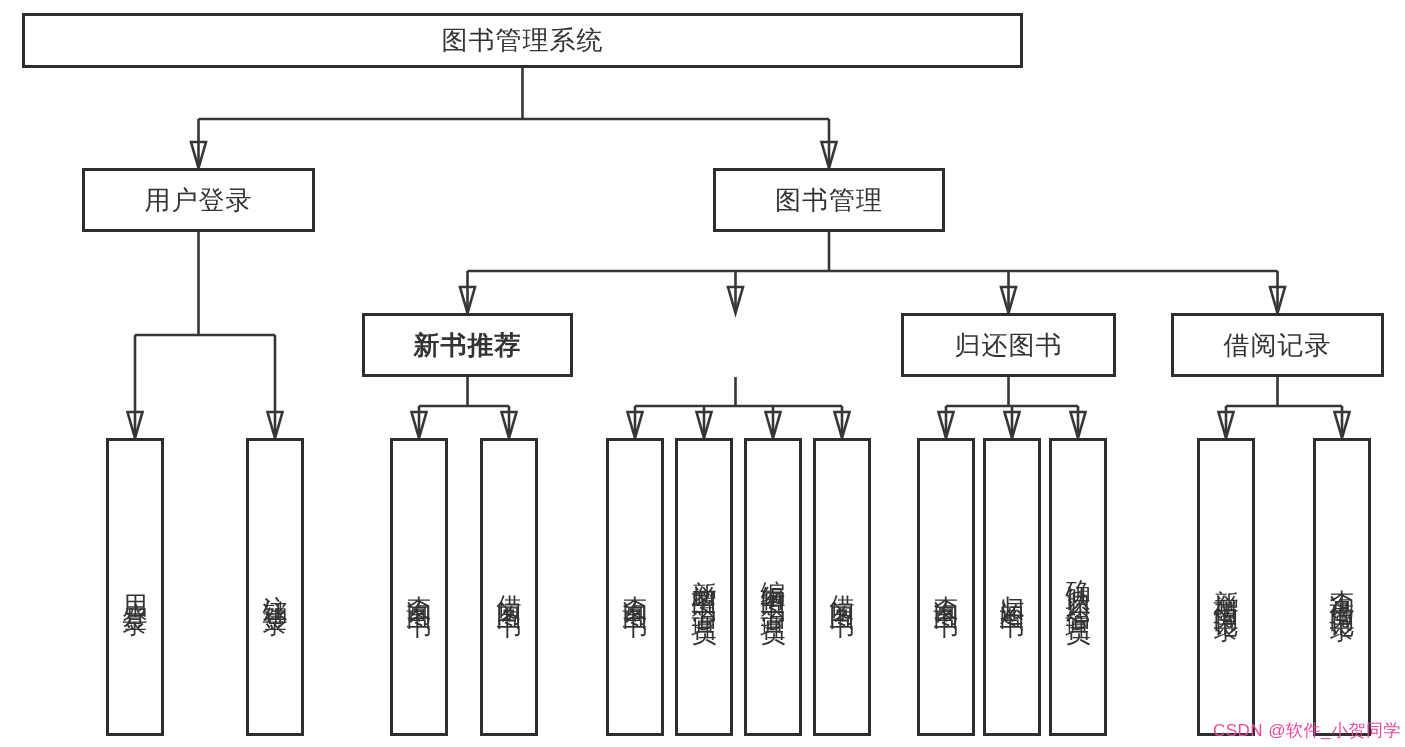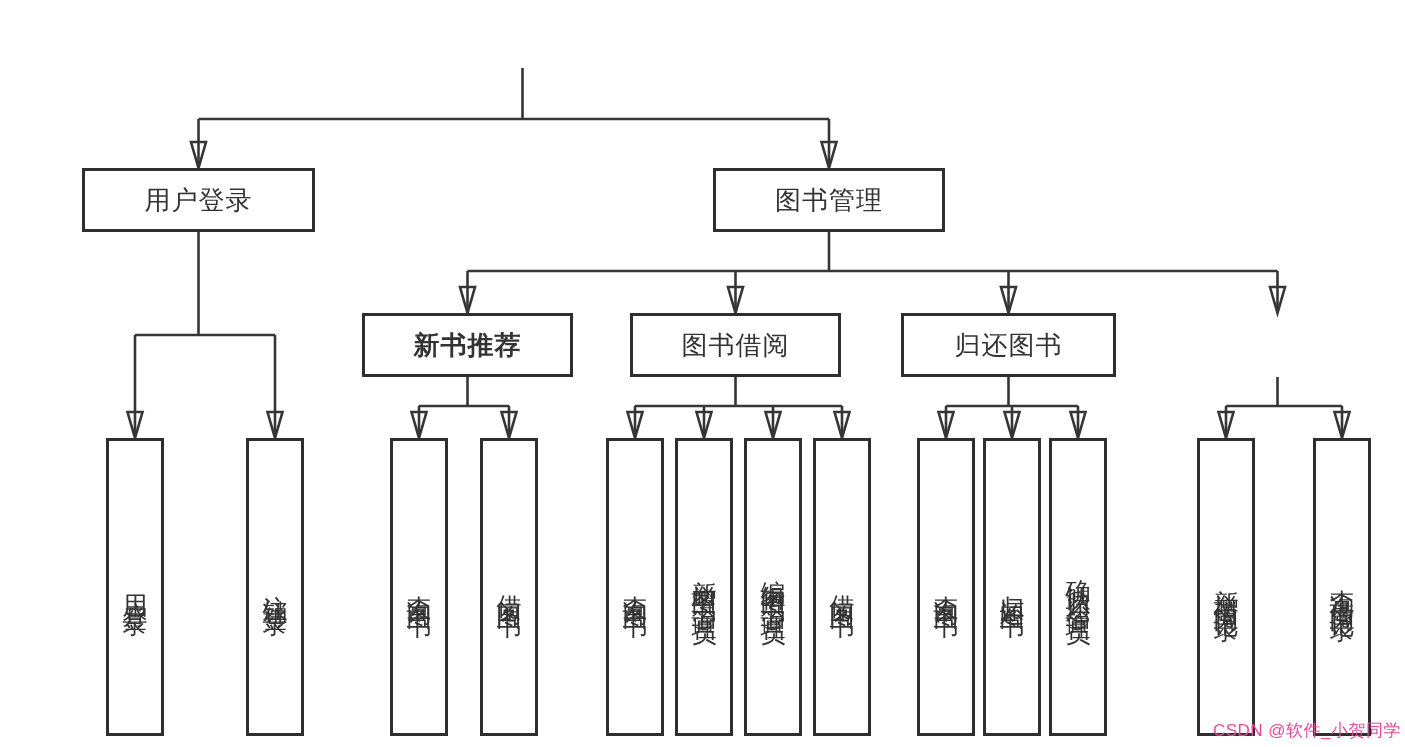--- a/index.html
+++ b/index.html
@@ -111,27 +111,28 @@
       <use href="#ah" x="1078" y="438"></use>
     </g>
 
     <g>
       <path d="M1277.5 377 V406 M1226 406 H1342 M1226 406 V436 M1342 406 V436"></path>
       <use href="#ah" x="1226" y="438"></use>
       <use href="#ah" x="1342" y="438"></use>
     </g>
   </svg>
 
+  <div class="node" style="left:22px; top:13px; width:1001px; height:55px;">图书管理系统</div>
 
   <div class="node" style="left:82px; top:168px; width:233px; height:64px;">用户登录</div>
   <div class="node" style="left:713px; top:168px; width:232px; height:64px;">图书管理</div>
 
   <div class="node" style="left:362px; top:313px; width:211px; height:64px;font-weight:bold;">新书推荐</div>
-  <div class="node" style="left:630px; top:313px; width:211px; height:64px;">图书借阅</div>
   <div class="node" style="left:901px; top:313px; width:215px; height:64px;">归还图书</div>
+  <div class="node" style="left:1171px; top:313px; width:213px; height:64px;">借阅记录</div>
 
   <div class="node vnode" style="left:106px; top:438px; width:58px; height:298px;">
     <span class="vtext">用户登录</span>
   </div>
   <div class="node vnode" style="left:246px; top:438px; width:58px; height:298px;">
     <span class="vtext">注销登录</span>
   </div>
 
   <div class="node vnode" style="left:390px; top:438px; width:58px; height:298px;">
     <span class="vtext">查询图书</span>

